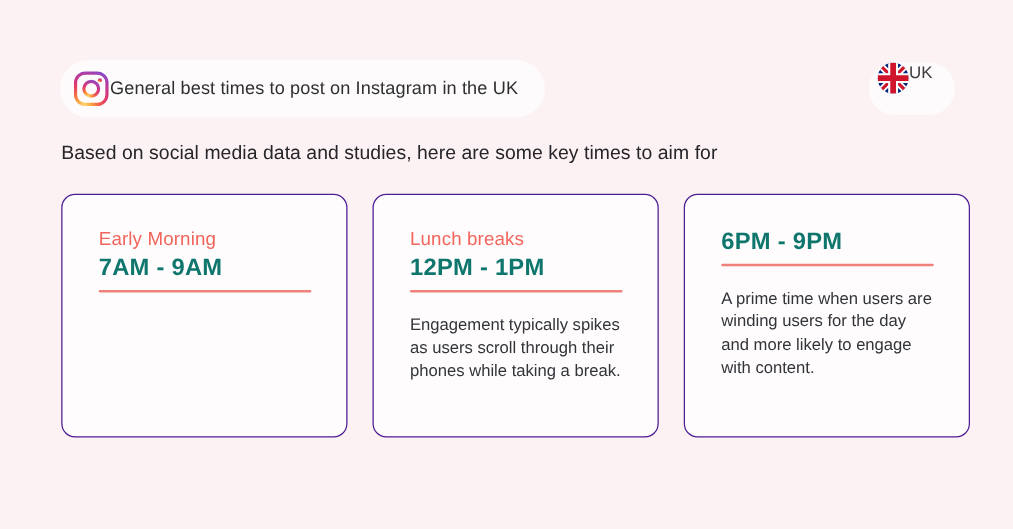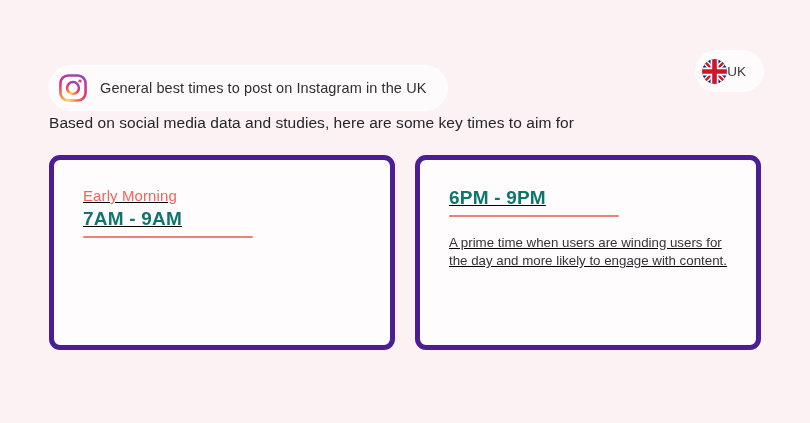--- a/index.html
+++ b/index.html
@@ -20,25 +20,25 @@
     position: absolute;
     left: 0;
     top: 48px;
     width: 810px;
     height: 46px;
   }
 
   .title-pill {
     position: absolute;
     left: 48px;
-    top: 17px;
+    top: 0;
     height: 46px;
     display: flex;
     align-items: center;
-    gap: 12px;
+    gap: 0;
     padding: 0 22px 0 10px;
     background: #fdfbfb;
     border-radius: 23px;
     box-sizing: border-box;
   }
 
   .ig-icon {
     width: 30px;
     height: 30px;
     flex: 0 0 30px;
@@ -51,21 +51,20 @@
     letter-spacing: 0.1px;
     white-space: nowrap;
   }
 
   .locale-pill {
     position: absolute;
     right: 46px;
     top: 2px;
     height: 42px;
     display: flex;
-    align-items: center;
     padding: 0 18px 0 7px;
     background: #fdfbfb;
     border-radius: 21px;
     box-sizing: border-box;
   }
 
   .flag-icon {
     width: 25px;
     height: 25px;
     flex: 0 0 25px;
@@ -98,25 +97,24 @@
     top: 155px;
     width: 712px;
     height: 195px;
     display: flex;
     gap: 20px;
   }
 
   .card {
     flex: 1 1 0;
     background: #fefcfc;
-    border: 5px solid #4c1d95;
+    border: 1px solid #4c1d95;
     border-radius: 11px;
     box-sizing: border-box;
     padding: 27px 28px 0 29px;
-    text-decoration: underline;
   }
 
   .card-label {
     font-size: 15px;
     color: #f2655c;
     letter-spacing: 0.1px;
     margin: 0 0 4px 0;
     white-space: nowrap;
   }
 
@@ -193,20 +191,26 @@
 <div class="subtitle">Based on social media data and studies, here are some key times to aim for</div>
 
 <div class="cards">
 
   <div class="card">
     <p class="card-label">Early Morning</p>
     <p class="card-time">7AM - 9AM</p>
     <hr class="card-rule">
   </div>
 
+  <div class="card">
+    <p class="card-label">Lunch breaks</p>
+    <p class="card-time">12PM - 1PM</p>
+    <hr class="card-rule">
+    <p class="card-desc">Engagement typically spikes as users scroll through their phones while taking a break.</p>
+  </div>
 
   <div class="card">
     <p class="card-time">6PM - 9PM</p>
     <hr class="card-rule">
     <p class="card-desc">A prime time when users are winding users for the day and more likely to engage with content.</p>
   </div>
 
 </div>
 
 </body></html>

